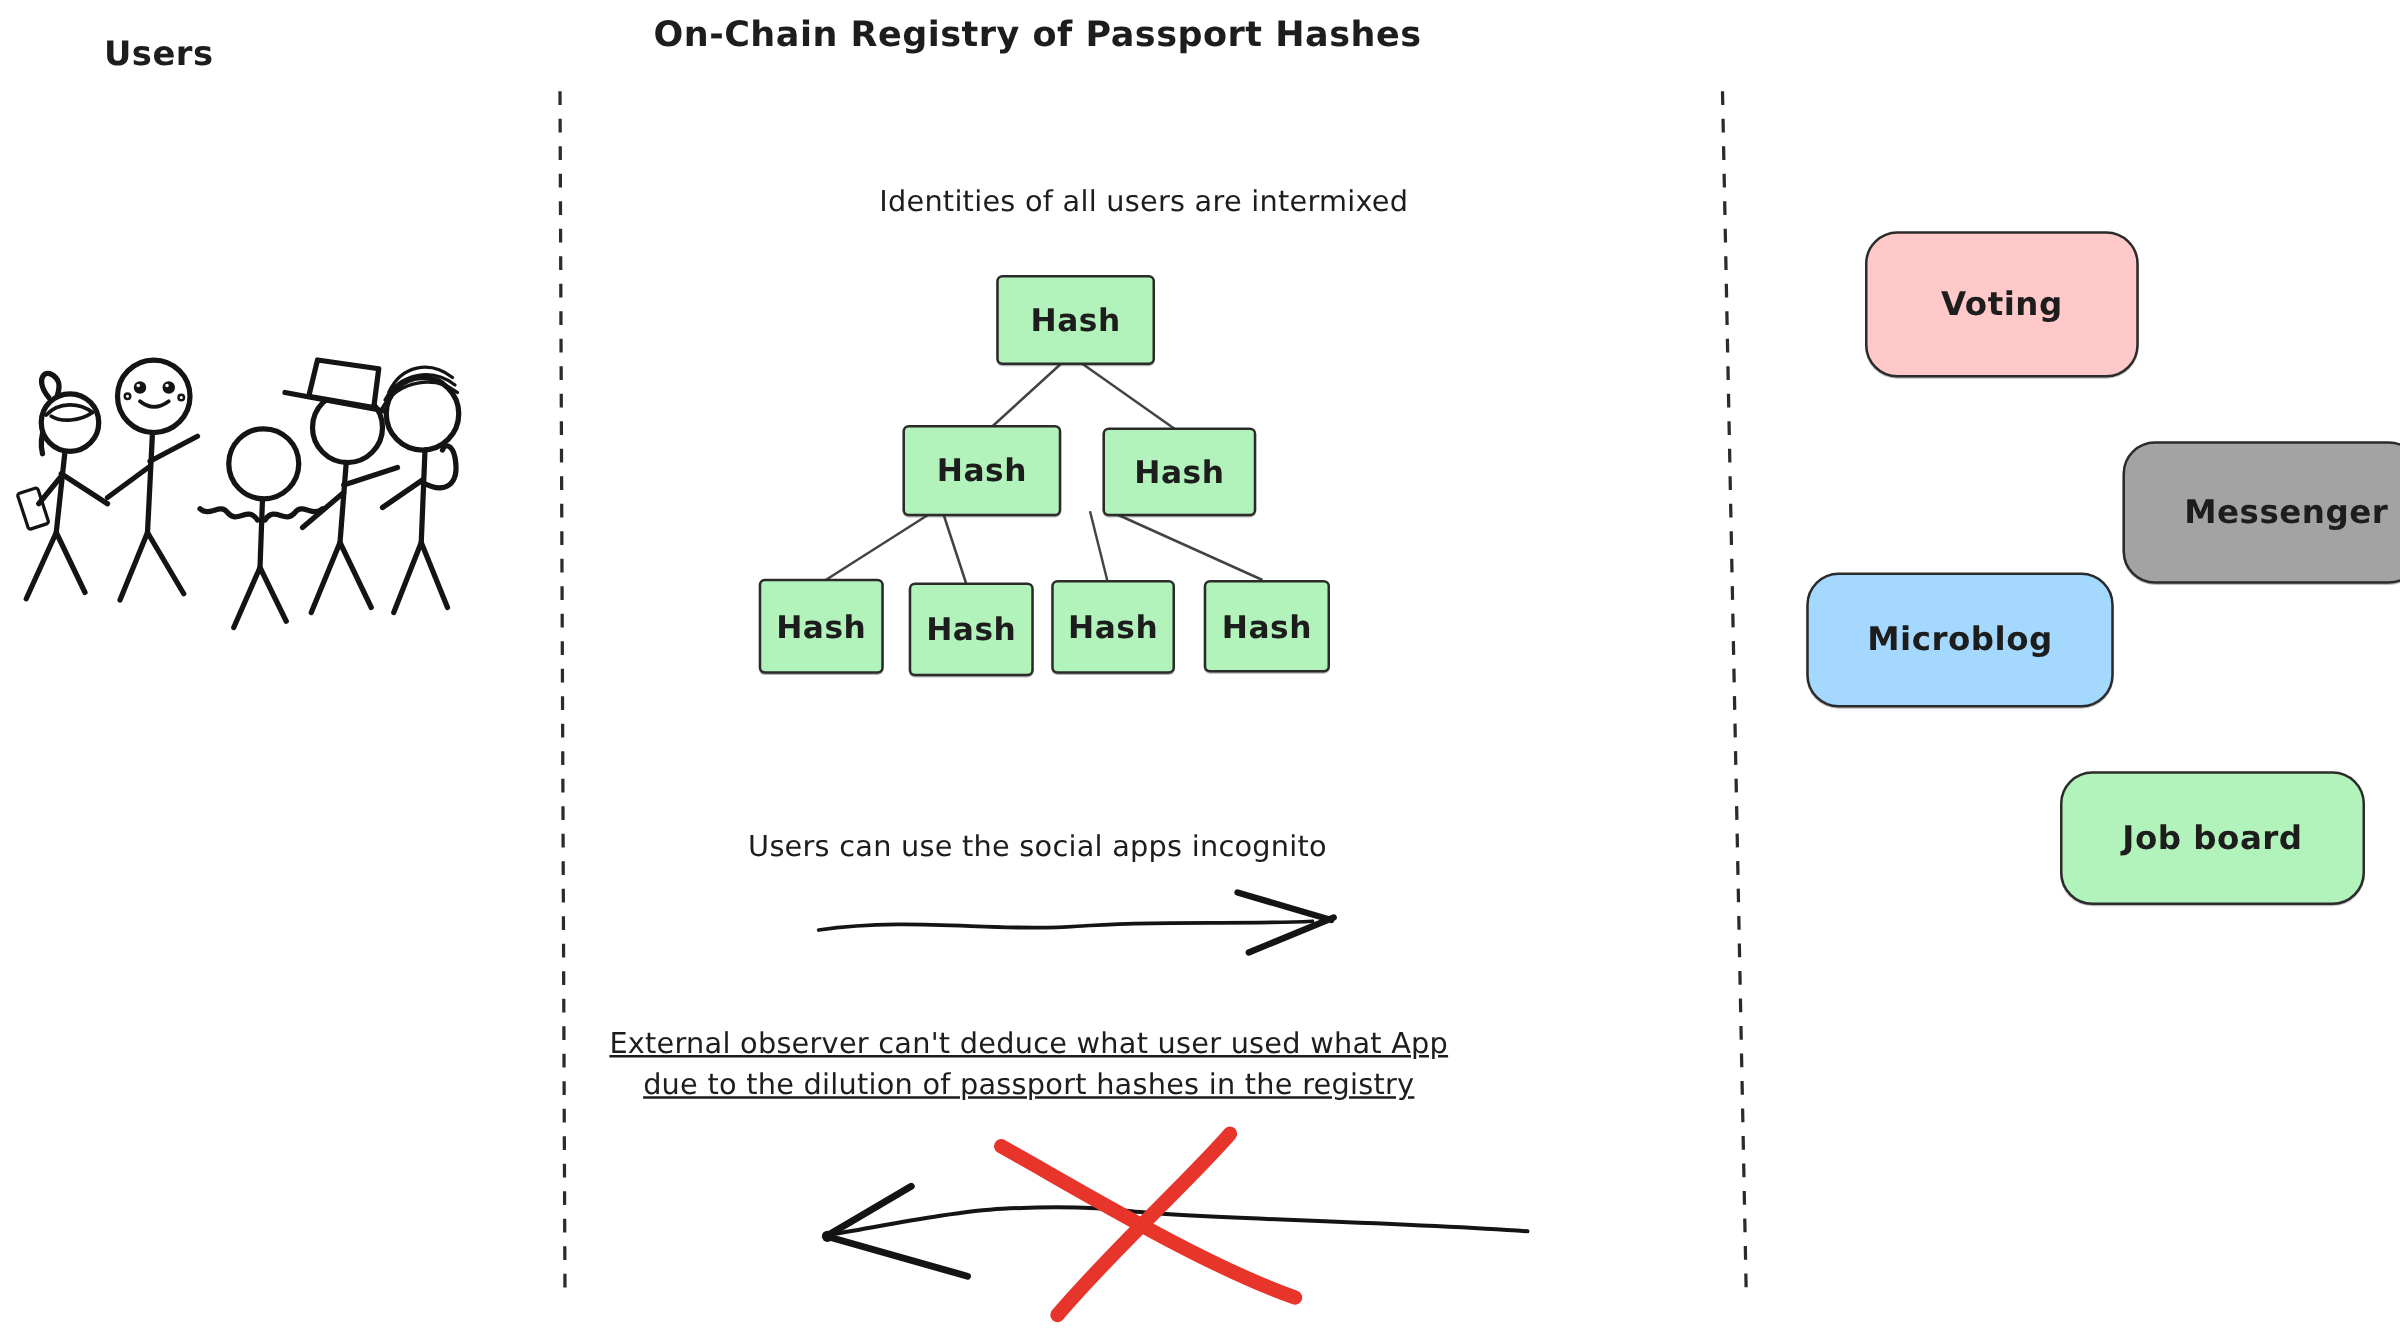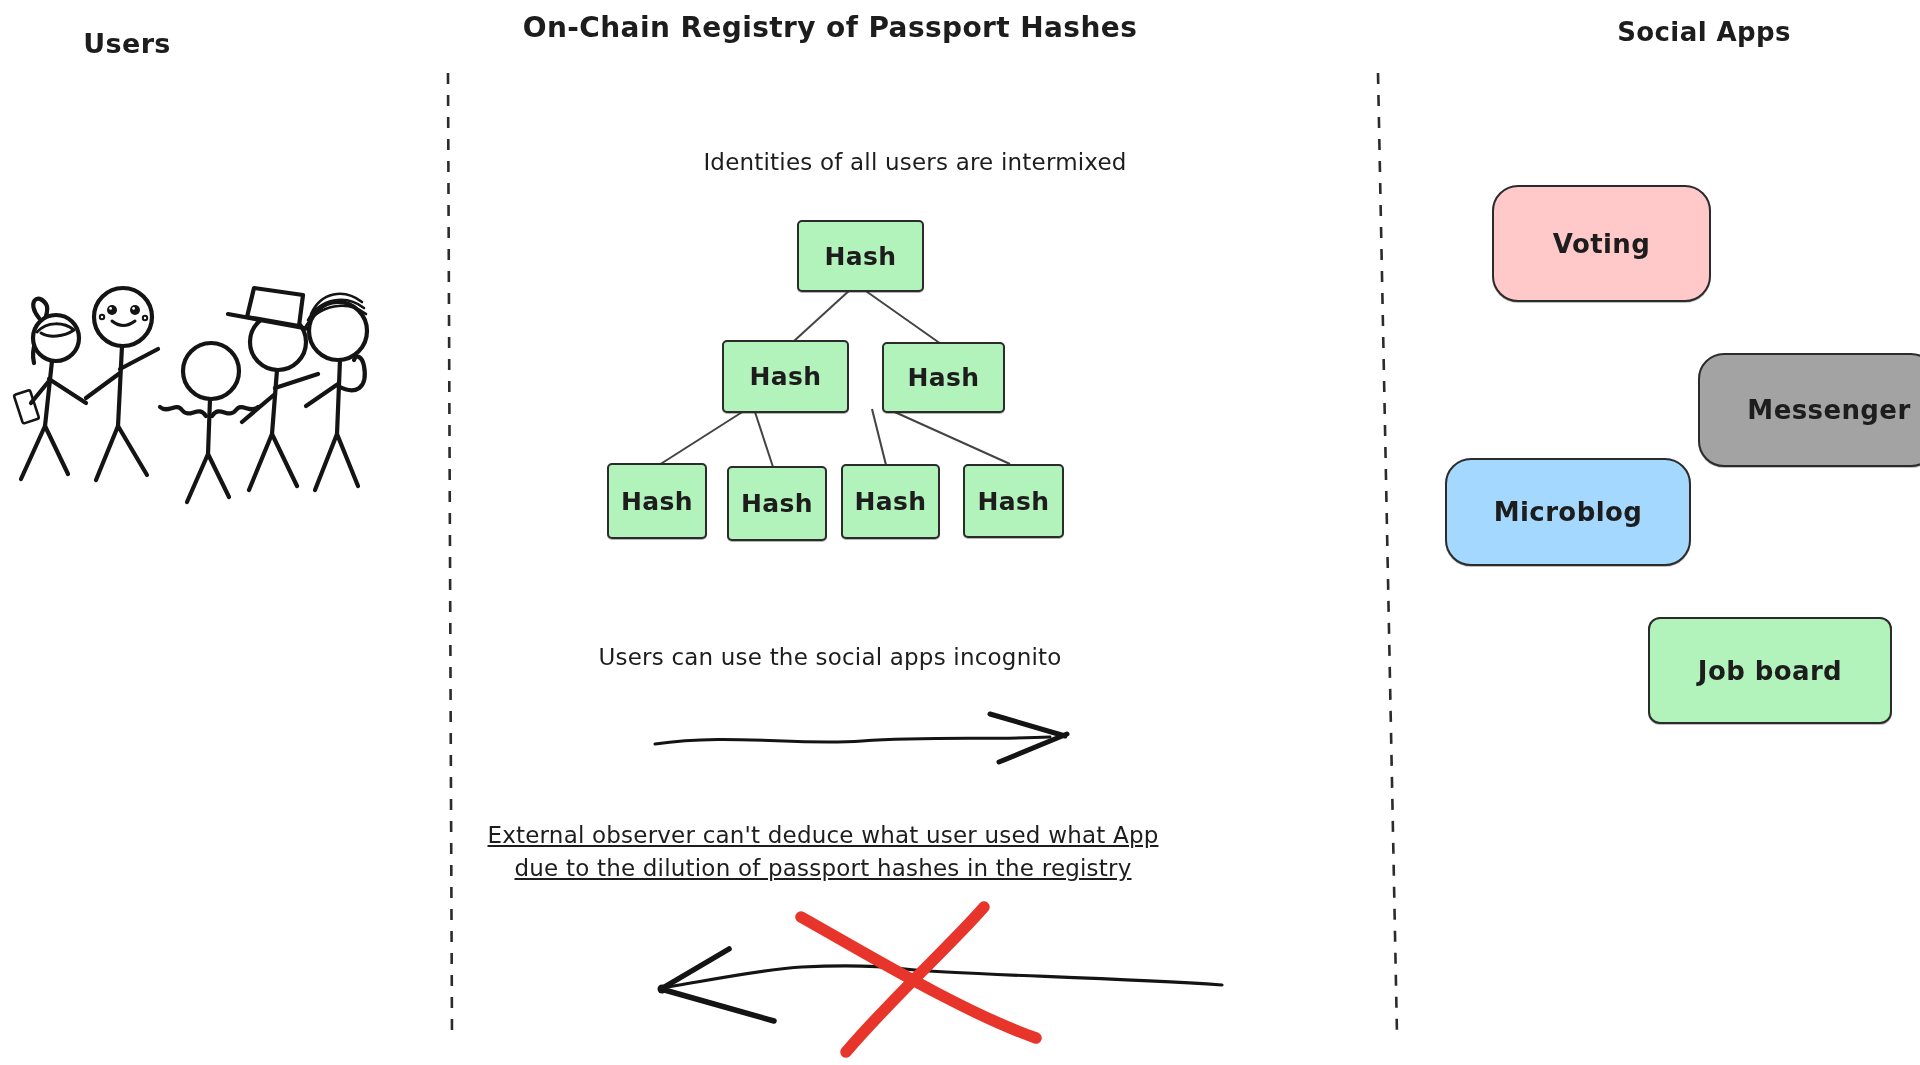--- a/index.html
+++ b/index.html
@@ -9,21 +9,21 @@
   }
   .abs{position:absolute;}
   .ctitle{font-weight:bold;letter-spacing:.4px;text-align:center;white-space:nowrap;}
   .note{font-weight:normal;letter-spacing:.2px;text-align:center;white-space:nowrap;}
   
   .users-title{left:52px;top:12px;width:150px;font-size:27px;margin-top:16px;}
   .registry-title{left:430px;top:11px;width:800px;font-size:28px;}
   .social-title{left:1554px;top:17px;width:300px;font-size:26px;}
   
   .intermixed-note{left:615px;top:149px;width:600px;font-size:23px;}
-  .incognito-note{left:530px;top:644px;width:600px;font-size:23px;}
+  .incognito-note{left:530px;top:665px;width:600px;font-size:23px;}
   .observer-note{left:453px;top:819px;width:740px;font-size:23px;line-height:33px;text-align:center;font-weight:normal;letter-spacing:.2px;text-decoration:underline;}
   
   .node{
     position:absolute;display:flex;align-items:center;justify-content:center;
     border:2.4px solid #2b2b2b;border-radius:5px;background:#b2f2bb;
     font-size:25px;font-weight:bold;letter-spacing:.4px;z-index:3;
     box-shadow:0 1px 0 rgba(40,40,40,.35);
   }
   .n-root{left:797px;top:220px;width:123px;height:68px;}
   .n-l2l{left:722px;top:340px;width:123px;height:69px;}
@@ -34,21 +34,21 @@
   .n-d{left:963px;top:464px;width:97px;height:70px;}
   
   .app{
     position:absolute;display:flex;align-items:center;justify-content:center;
     border:2.4px solid #2b2b2b;border-radius:26px;font-size:26px;font-weight:bold;
     letter-spacing:.4px;z-index:3;box-shadow:0 1px 0 rgba(40,40,40,.3);margin-top:25px;
   }
   .app-voting{left:1492px;top:160px;width:215px;height:113px;}
   .app-messenger{left:1698px;top:328px;width:212px;height:110px;}
   .app-microblog{left:1445px;top:433px;width:242px;height:104px;}
-  .app-jobboard{left:1648px;top:592px;width:240px;height:103px;border-radius:12px;}
+  .app-jobboard{left:1648px;top:592px;width:240px;height:103px;}
   .overlay{position:absolute;left:0;top:0;z-index:1;pointer-events:none;}
   .figures{position:absolute;left:6px;top:276px;z-index:2;}
 </style>
 </head>
 <body>
 
 <div class="canvas">
 
   <svg class="overlay" width="1920" height="1065" viewBox="0 0 1920 1065">
 
@@ -75,21 +75,20 @@
       <circle cx="662" cy="989" r="4.5" fill="#141414" stroke="none"></circle>
     </g>
     <g stroke="#e8352c" fill="none" stroke-linecap="round">
       <path d="M984,907 C952,944 892,998 846,1052" stroke-width="11.5"></path>
       <path d="M801,917 C862,951 962,1012 1036,1038" stroke-width="11.5"></path>
     </g>
   </svg>
 
   <div class="abs ctitle users-title">Users</div>
   <div class="abs ctitle registry-title">On-Chain Registry of Passport Hashes</div>
-  <div class="abs ctitle social-title">Social Apps</div>
 
   <svg class="figures" width="370" height="232" viewBox="0 0 370 232" stroke="#141414" stroke-width="4.2" fill="none" stroke-linecap="round" stroke-linejoin="round">
 
     <g>
       <circle cx="205" cy="95" r="28" fill="#ffffff"></circle>
       <path d="M204,123 L202,178"></path>
       <path d="M200,140 C192,128 184,144 176,134 C170,126 162,138 154,131"></path>
       <path d="M206,140 C214,128 222,144 230,134 C236,126 244,138 252,131"></path>
       <path d="M202,178 L181,226 M202,178 L223,221"></path>
     </g>

